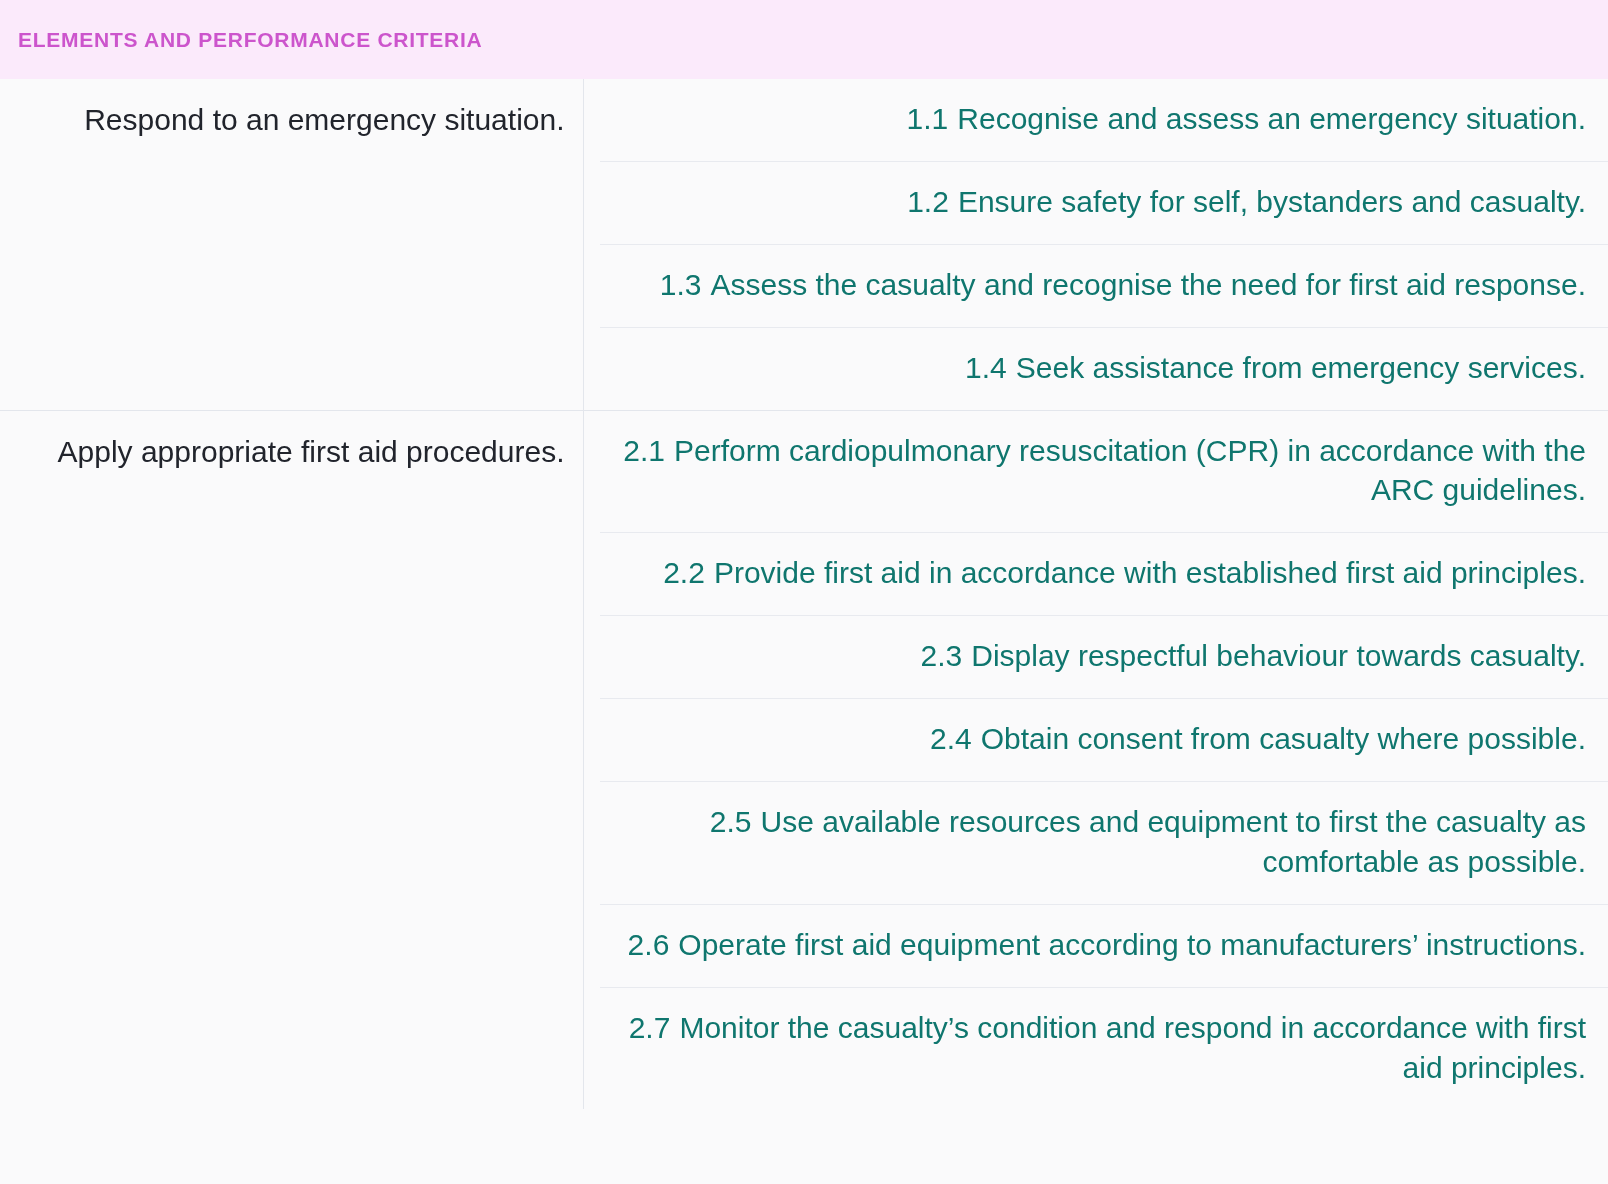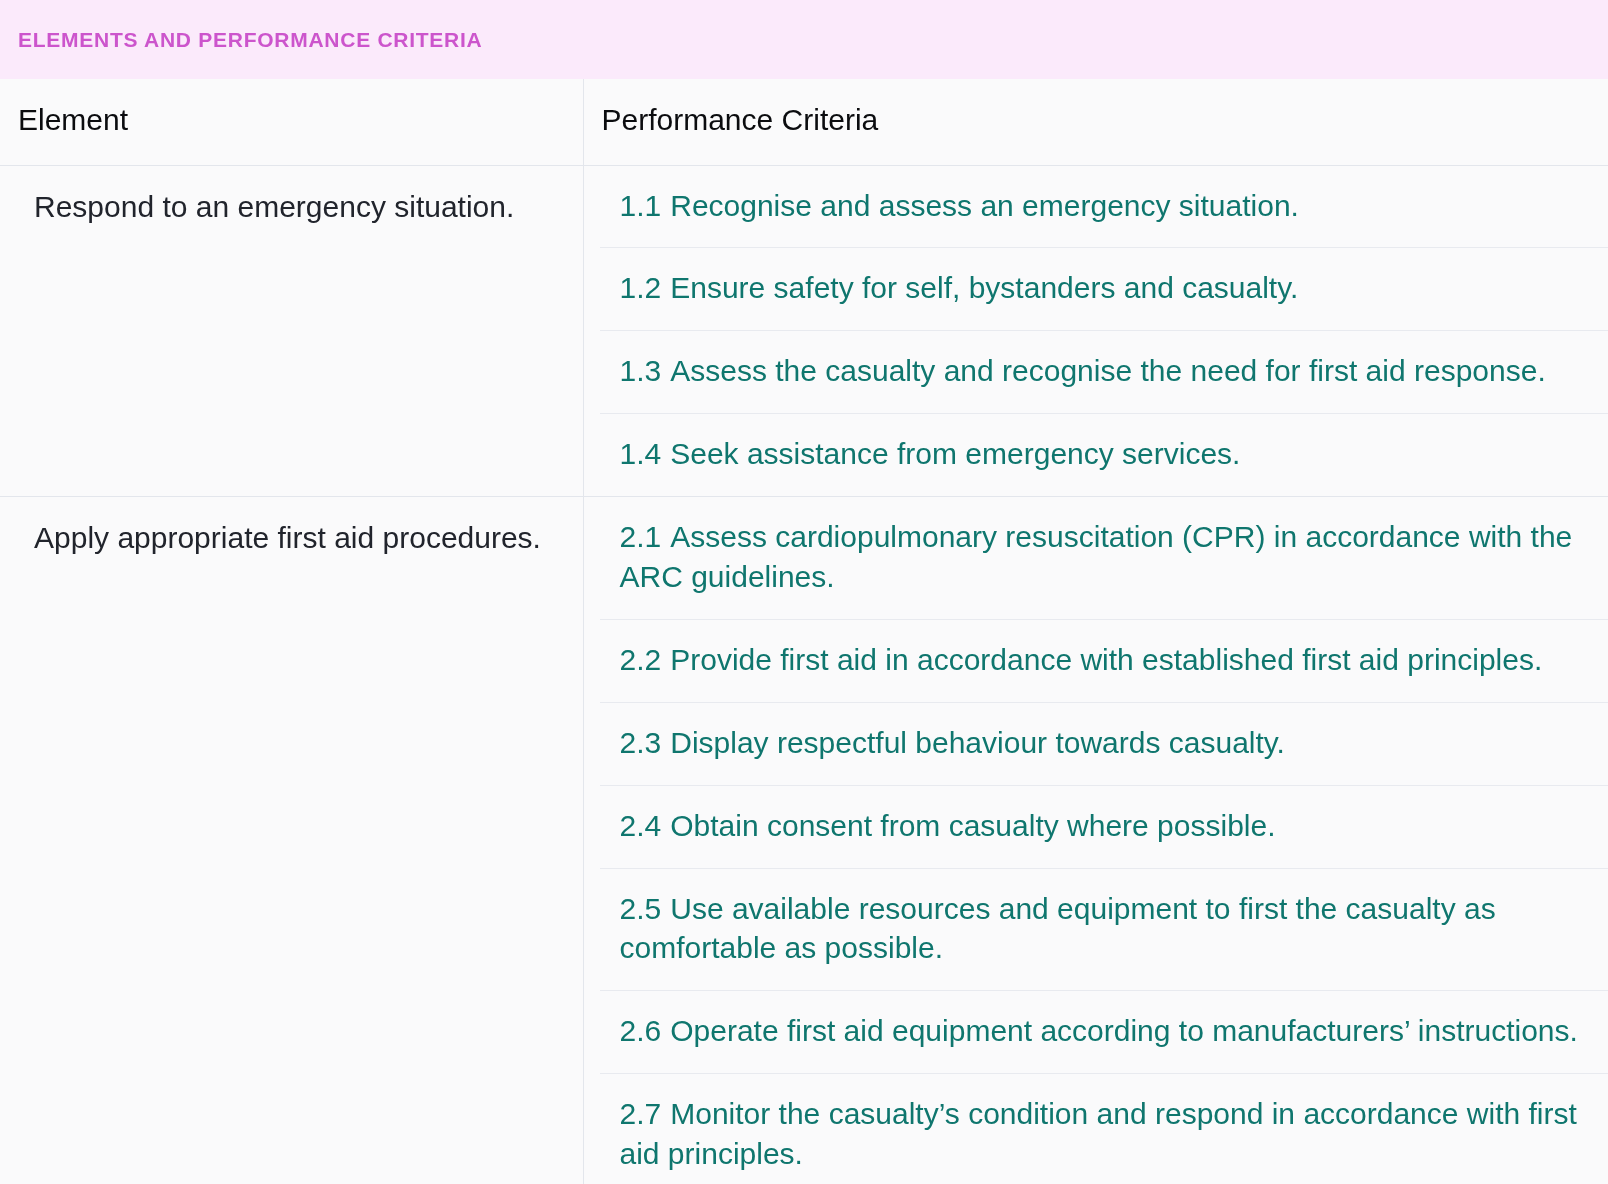--- a/index.html
+++ b/index.html
@@ -1,15 +1,15 @@
 <!DOCTYPE html>
 <html><head>
 <meta charset="utf-8">
 <style>
-  * { box-sizing: border-box; }
+  * { box-sizing: border-box; text-align: right; }
   html, body {
     margin: 0;
     padding: 0;
     background: #ffffff;
   }
   body {
     width: 1608px;
     height: 1184px;
     font-family: "Liberation Sans", sans-serif;
     -webkit-font-smoothing: antialiased;
@@ -123,28 +123,20 @@
 <body>
 
 <div class="epc-panel">
 
   <div class="panel-banner">
     <div class="panel-banner-title">ELEMENTS AND PERFORMANCE CRITERIA</div>
   </div>
 
   <div class="epc-table">
 
-    <div class="epc-row header-row">
-      <div class="col-element">
-        <div class="col-head-label">Element</div>
-      </div>
-      <div class="col-criteria">
-        <div class="col-head-label">Performance Criteria</div>
-      </div>
-    </div>
 
     <div class="epc-row group-row">
       <div class="col-element">
         <div class="element-text">Respond to an emergency situation.</div>
       </div>
       <div class="col-criteria">
         <div class="criteria-list">
           <div class="criteria-item">
             <span class="criteria-num">1.1</span><span class="criteria-text">Recognise and assess an emergency situation.</span>
           </div>
@@ -161,21 +153,21 @@
       </div>
     </div>
 
     <div class="epc-row group-row last-group">
       <div class="col-element">
         <div class="element-text">Apply appropriate first aid procedures.</div>
       </div>
       <div class="col-criteria">
         <div class="criteria-list">
           <div class="criteria-item">
-            <span class="criteria-num">2.1</span><span class="criteria-text">Assess cardiopulmonary resuscitation (CPR) in accordance with the ARC guidelines.</span>
+            <span class="criteria-num">2.1</span><span class="criteria-text">Perform cardiopulmonary resuscitation (CPR) in accordance with the ARC guidelines.</span>
           </div>
           <div class="criteria-item">
             <span class="criteria-num">2.2</span><span class="criteria-text">Provide first aid in accordance with established first aid principles.</span>
           </div>
           <div class="criteria-item">
             <span class="criteria-num">2.3</span><span class="criteria-text">Display respectful behaviour towards casualty.</span>
           </div>
           <div class="criteria-item">
             <span class="criteria-num">2.4</span><span class="criteria-text">Obtain consent from casualty where possible.</span>
           </div>

